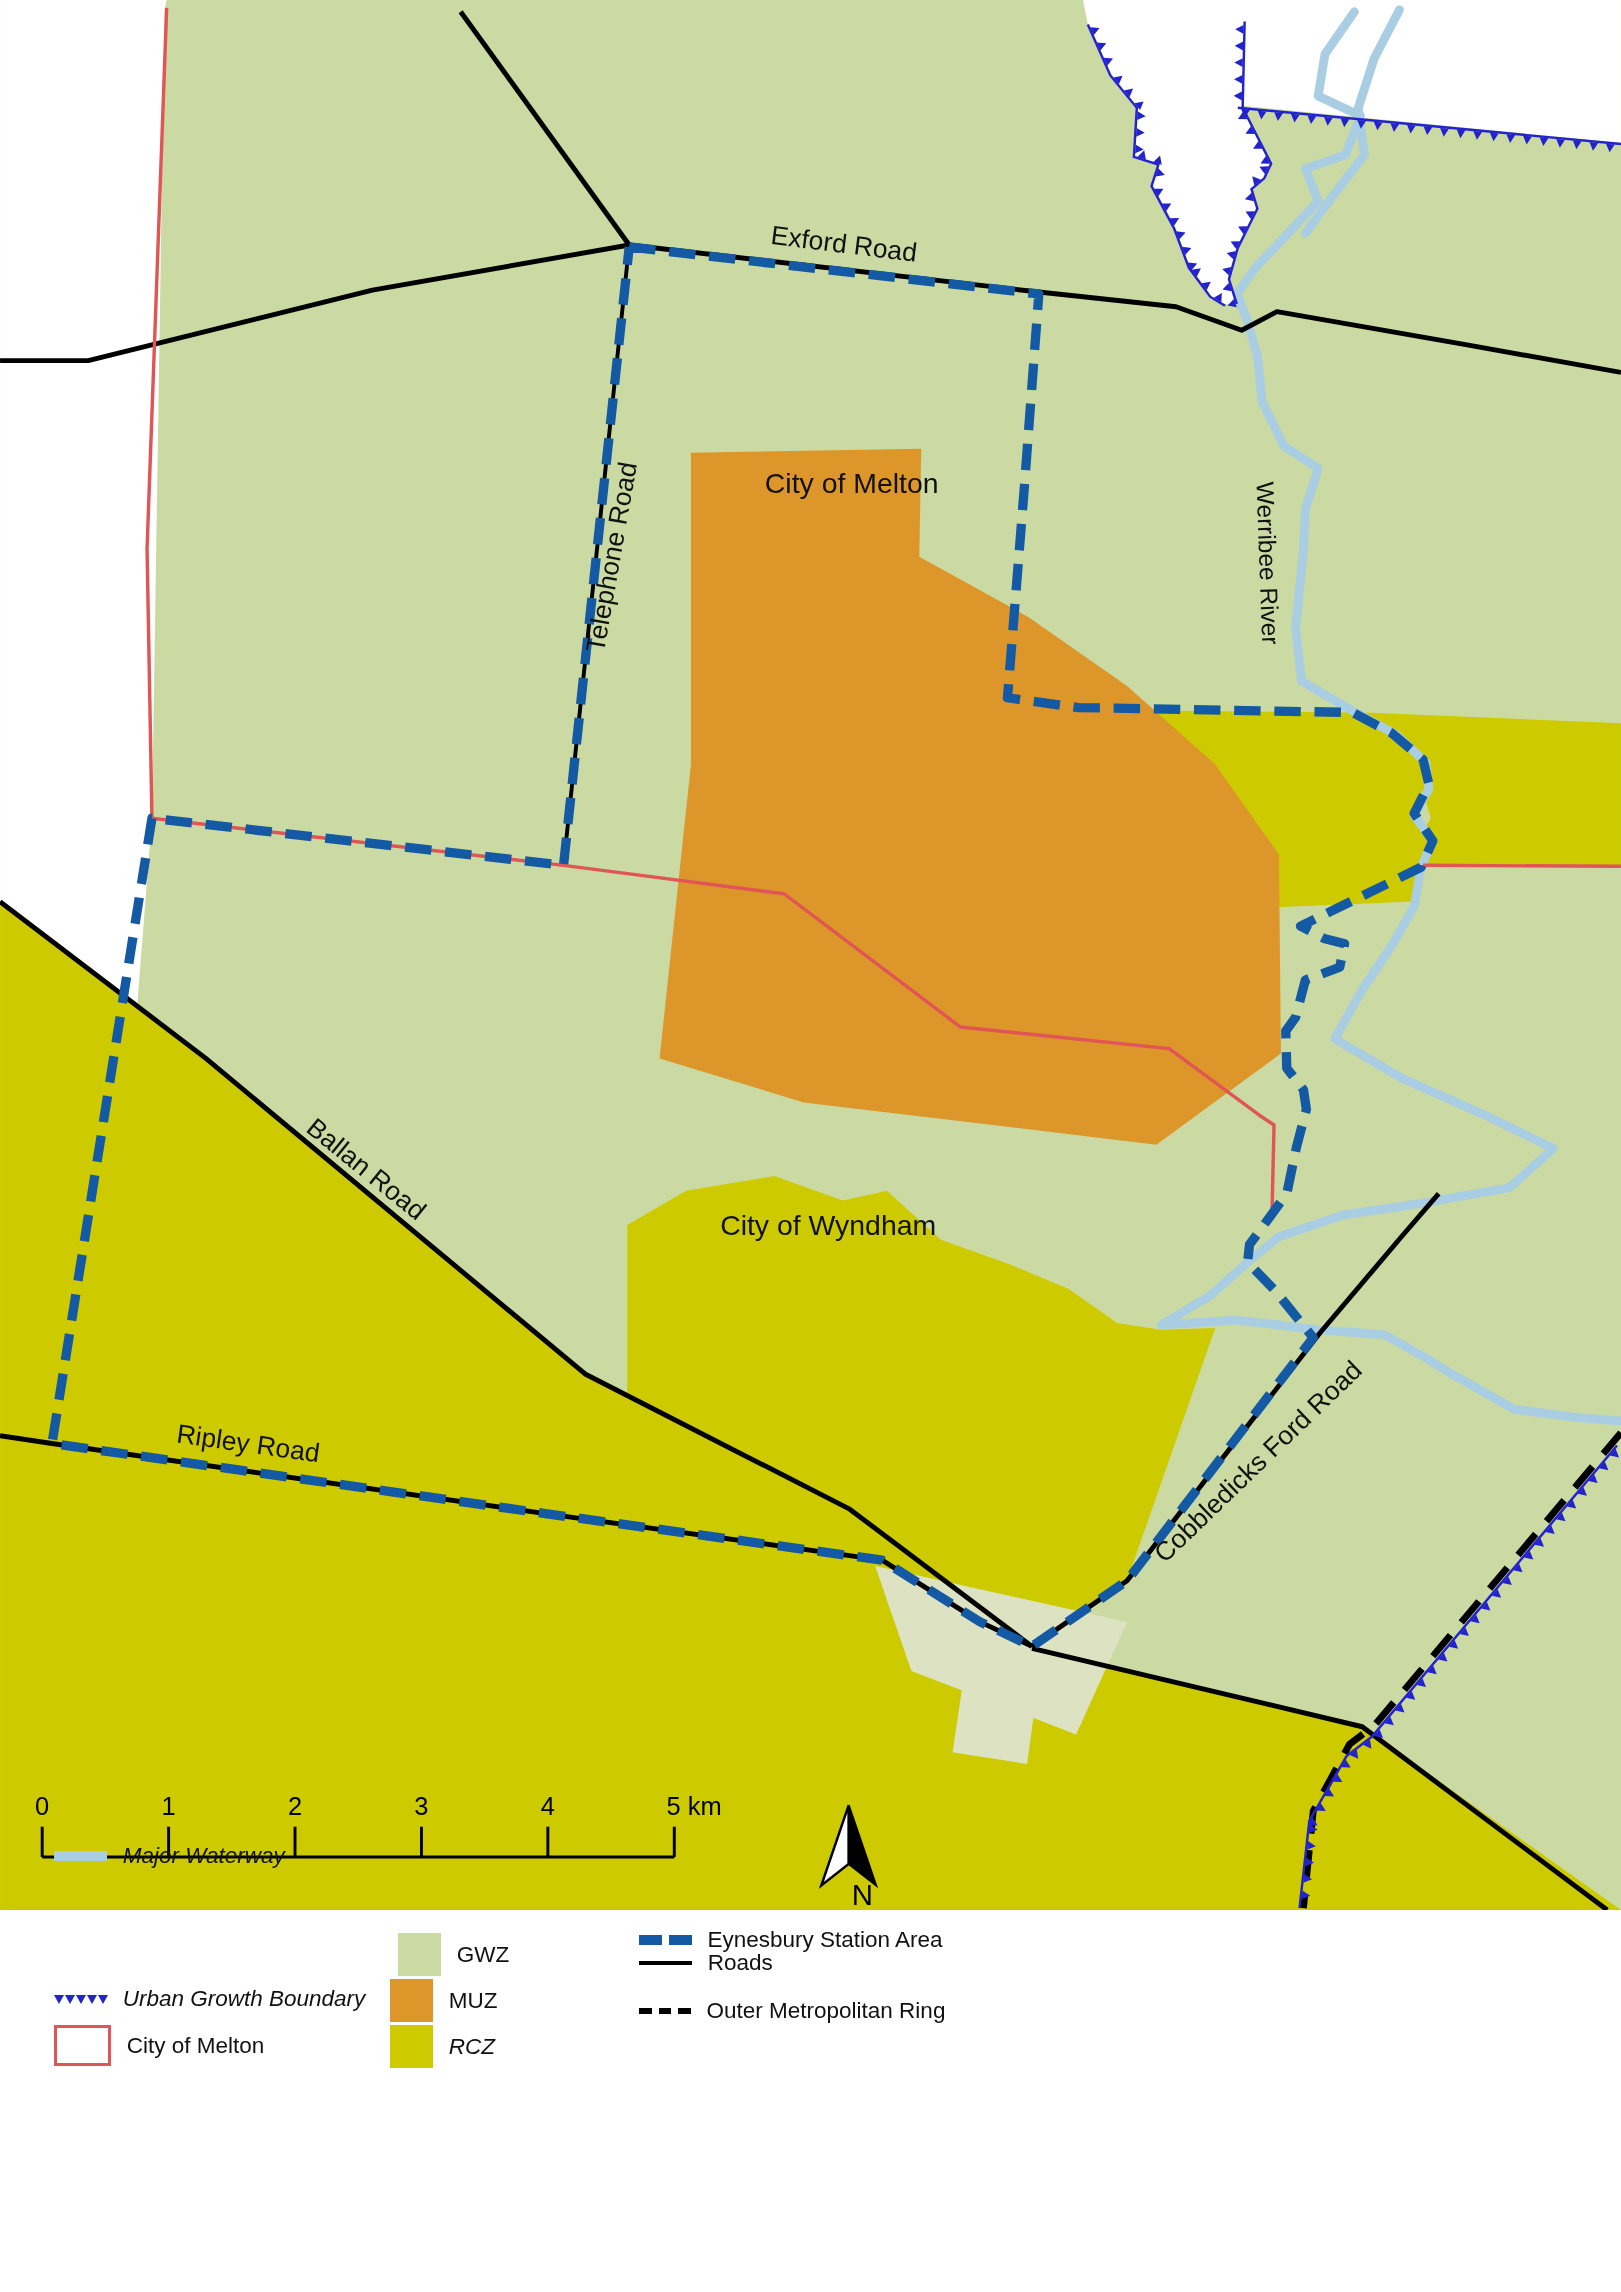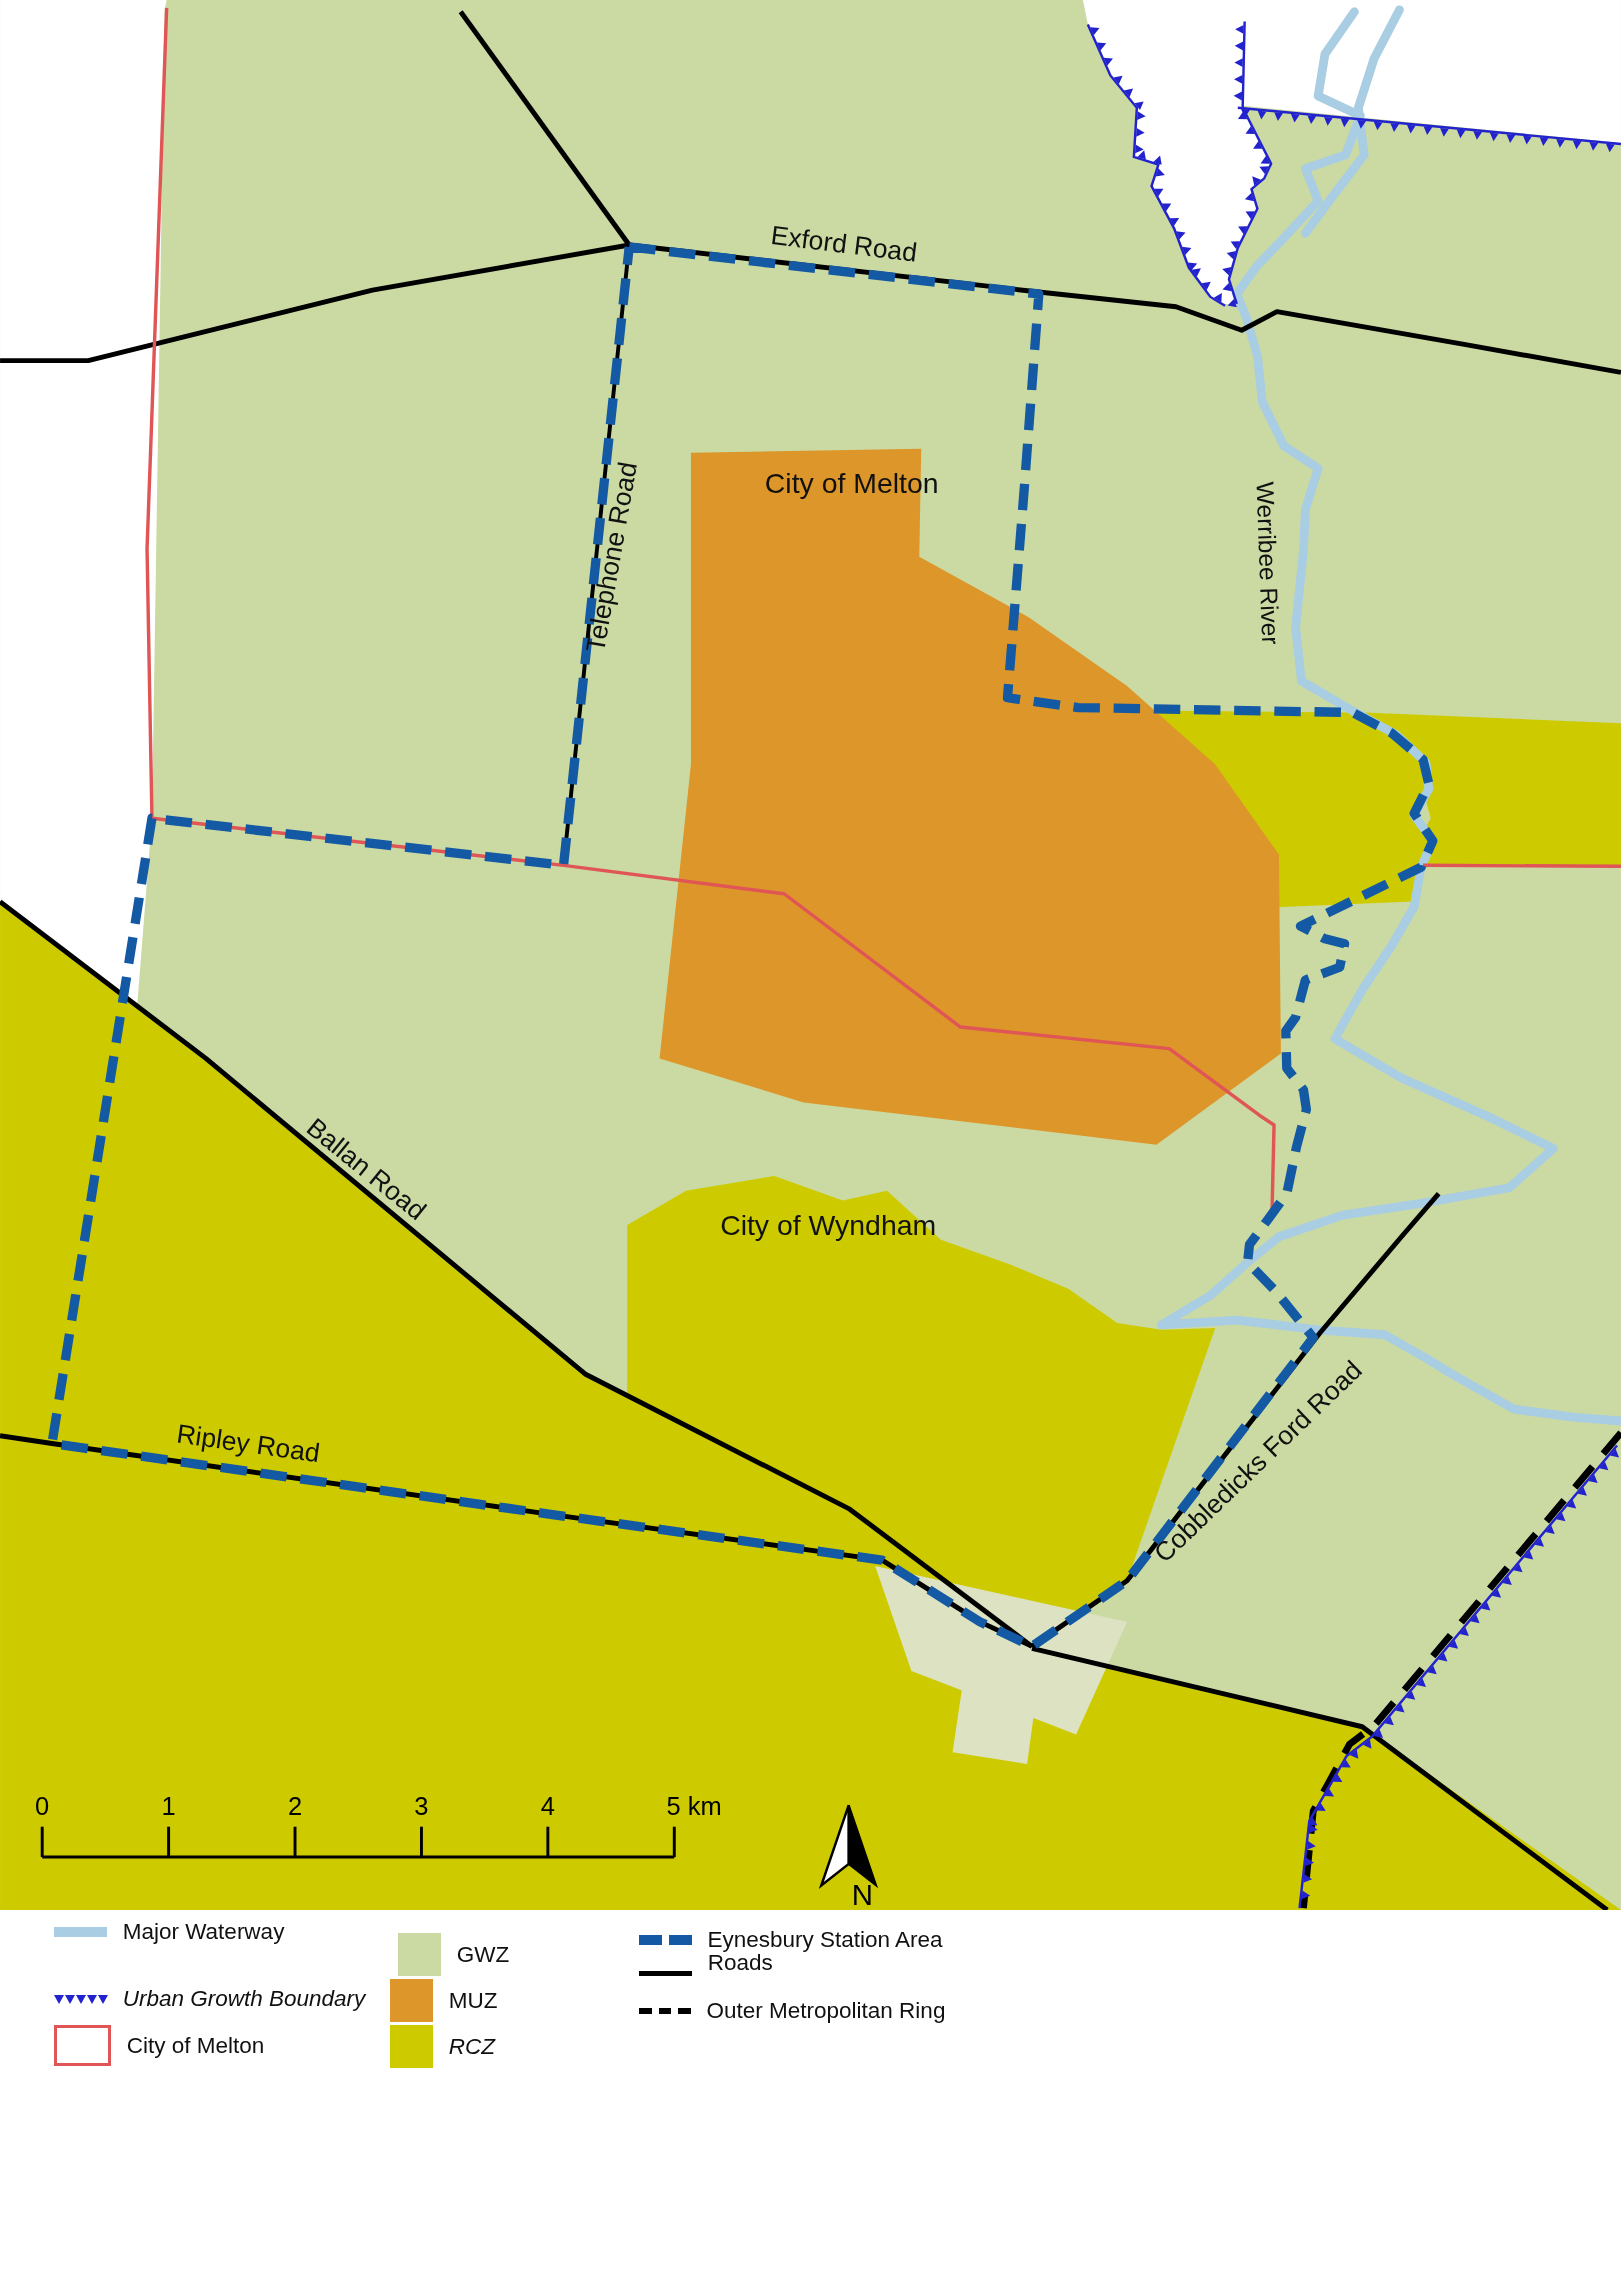--- a/index.html
+++ b/index.html
@@ -77,21 +77,21 @@
       <text x="430" y="1852" font-size="26" fill="#000" text-anchor="middle" font-family="&quot;Liberation Sans&quot;, sans-serif">3</text>
       <path d="M559 1864 L559 1895" stroke="#000" stroke-width="3"></path>
       <text x="559" y="1852" font-size="26" fill="#000" text-anchor="middle" font-family="&quot;Liberation Sans&quot;, sans-serif">4</text>
       <path d="M688 1864 L688 1895" stroke="#000" stroke-width="3"></path>
       <text x="680" y="1852" font-size="26" fill="#000" text-anchor="start" font-family="&quot;Liberation Sans&quot;, sans-serif">5 km</text>
       <path d="M866 1842 L838 1924 L866 1902 Z" fill="#fff" stroke="#000" stroke-width="2.5"></path>
       <path d="M866 1842 L894 1924 L866 1902 Z" fill="#000" stroke="#000" stroke-width="2"></path>
       <text x="880" y="1944" font-size="30" fill="#000" text-anchor="middle" font-family="&quot;Liberation Sans&quot;, sans-serif">N</text>
     </svg>
 
-  <div class="leg-item" style="left:54px;top:1919px;">
+  <div class="leg-item" style="left:54px;top:1843px;font-style:italic;">
     <span class="sw-water"></span>
     <span class="leg-label">Major Waterway</span>
   </div>
   <div class="leg-item" style="left:54px;top:1986px;font-style:italic;">
     <span class="sw-ugb">
         <i></i>
         <i></i>
         <i></i>
         <i></i>
         <i></i>
@@ -109,21 +109,21 @@
   </div>
   <div class="leg-item" style="left:390px;top:1979px;justify-content:space-between;">
     <span class="sw-zone sw-muz"></span>
     <span class="leg-label">MUZ</span>
   </div>
   <div class="leg-item" style="left:390px;top:2025px;font-style:italic;">
     <span class="sw-zone sw-rcz"></span>
     <span class="leg-label">RCZ</span>
   </div>
 
-  <div class="leg-item" style="left:639px;top:1950px;align-items:flex-end;">
+  <div class="leg-item" style="left:639px;top:1950px;">
     <span class="sw-road"></span>
     <span class="leg-label">Roads</span>
   </div>
   <div class="leg-item" style="left:639px;top:1998px;text-align:right;">
     <span class="sw-omr">
         <i></i>
         <i></i>
         <i></i>
       </span>
     <span class="leg-label">Outer Metropolitan Ring</span>

